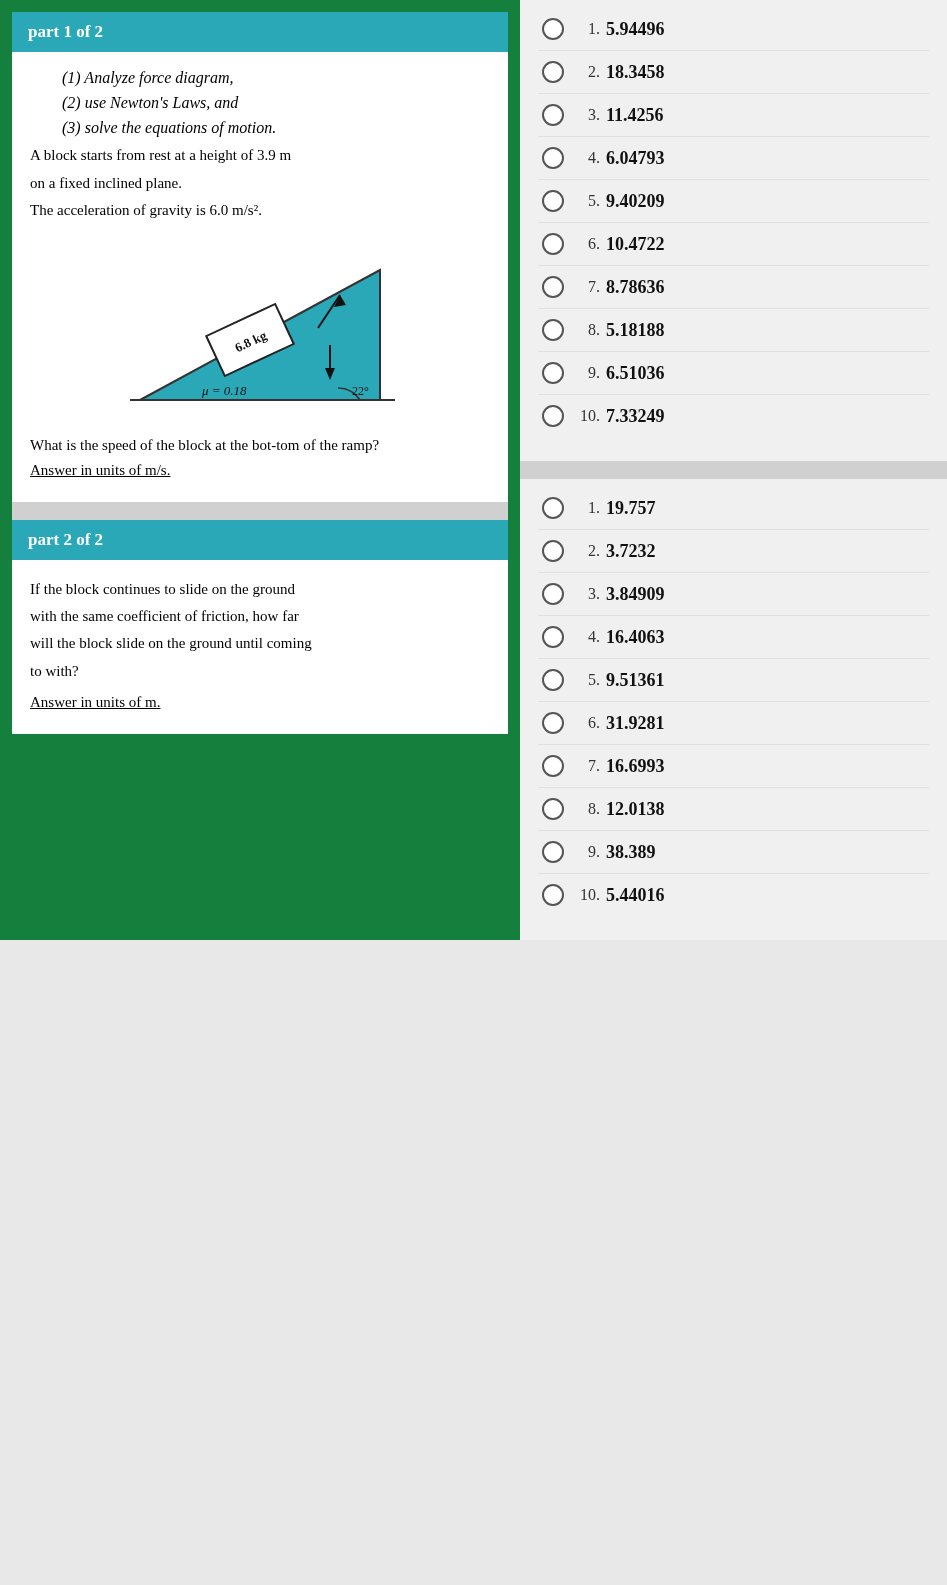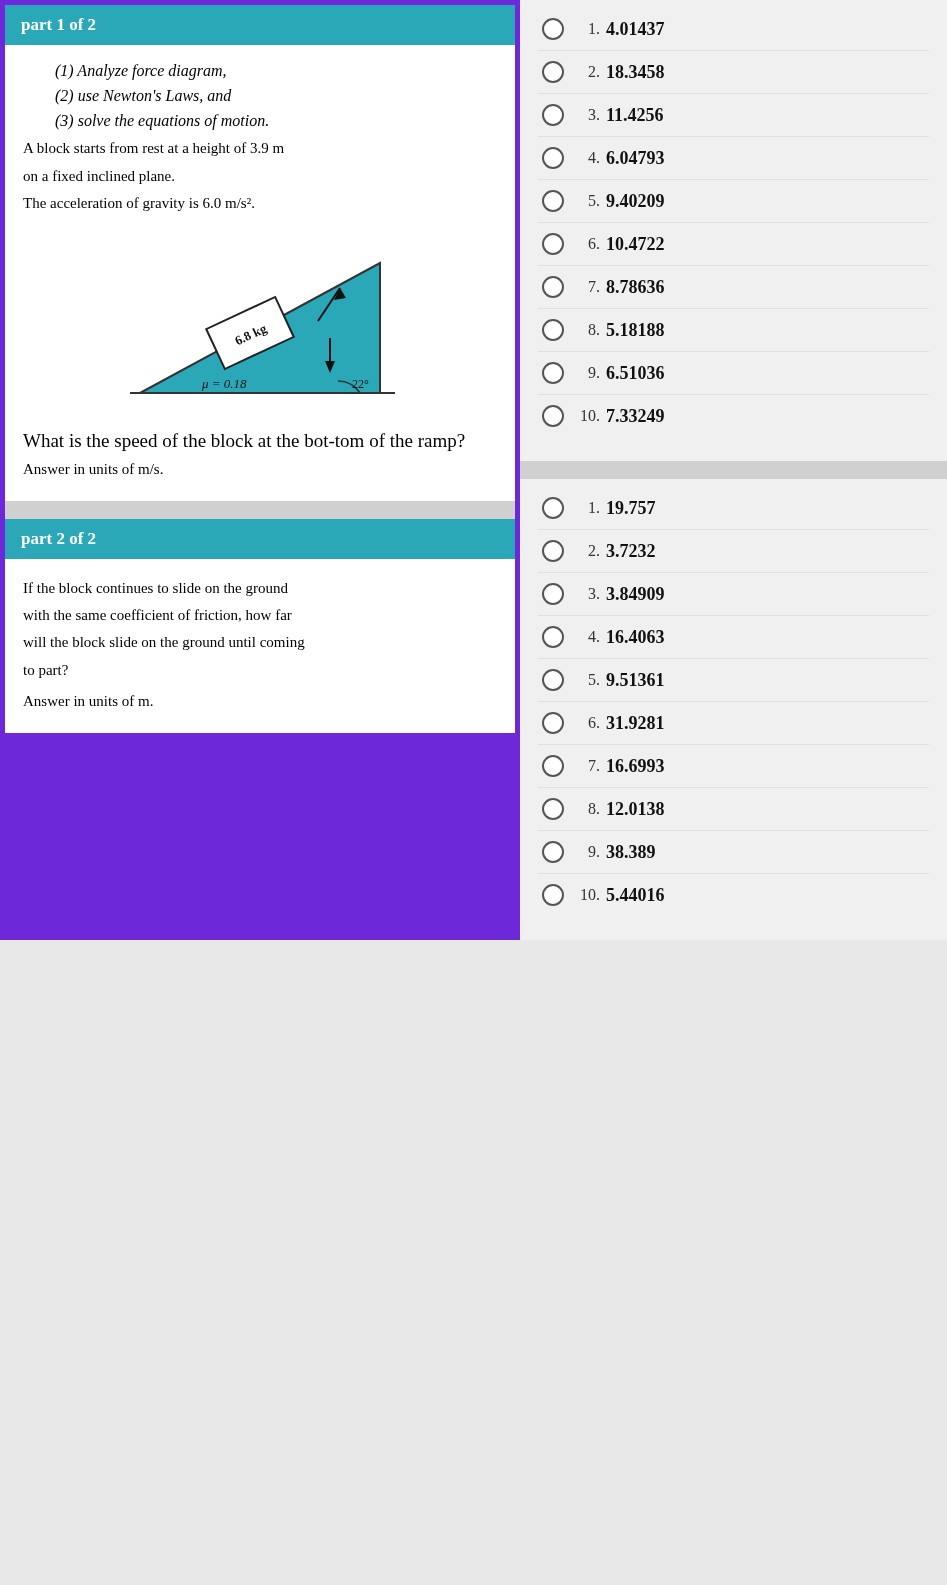--- a/index.html
+++ b/index.html
@@ -10,22 +10,22 @@
       min-height: 1585px;
     }
     .main-container {
       display: flex;
       flex-direction: row;
       width: 947px;
     }
     
     .left-panel {
       width: 520px;
-      background: #6d28d9;
-      padding: 5px;
+      background: #15803d;
+      padding: 12px;
     }
     .part-header {
       background: #2aa8b8;
       color: white;
       font-weight: bold;
       font-size: 17px;
       padding: 10px 16px;
       margin-bottom: 0;
     }
     .part-content {
@@ -46,27 +46,28 @@
     .normal-text {
       font-size: 15px;
       margin-top: 4px;
     }
     .diagram-area {
       display: flex;
       justify-content: center;
       margin: 18px 0 14px 0;
     }
     .question-text {
-      font-size: 19px;
+      font-size: 15px;
       line-height: 1.5;
       margin-top: 6px;
     }
     .answer-unit {
       font-size: 15px;
       margin-top: 2px;
+      text-decoration: underline;
     }
     
     .divider {
       height: 18px;
       background: #d0d0d0;
     }
     
     .right-panel {
       width: 427px;
       background: #f0f0f0;
@@ -161,33 +162,33 @@
     </div>
 
     <div class="divider"></div>
 
     <div class="part-header">part 2 of 2</div>
 
     <div class="part-content">
       <div class="normal-text">If the block continues to slide on the ground</div>
       <div class="normal-text">with the same coefficient of friction, how far</div>
       <div class="normal-text">will the block slide on the ground until coming</div>
-      <div class="normal-text">to part?</div>
+      <div class="normal-text">to with?</div>
       <div class="answer-unit" style="margin-top:8px;">Answer in units of  m.</div>
     </div>
 
   </div>
 
   <div class="right-panel">
 
     <div class="options-section">
       <div class="option-row">
         <span class="radio-circle"></span>
         <span class="option-number">1.</span>
-        <span class="option-value">4.01437</span>
+        <span class="option-value">5.94496</span>
       </div>
       <div class="option-row">
         <span class="radio-circle"></span>
         <span class="option-number">2.</span>
         <span class="option-value">18.3458</span>
       </div>
       <div class="option-row">
         <span class="radio-circle"></span>
         <span class="option-number">3.</span>
         <span class="option-value">11.4256</span>

